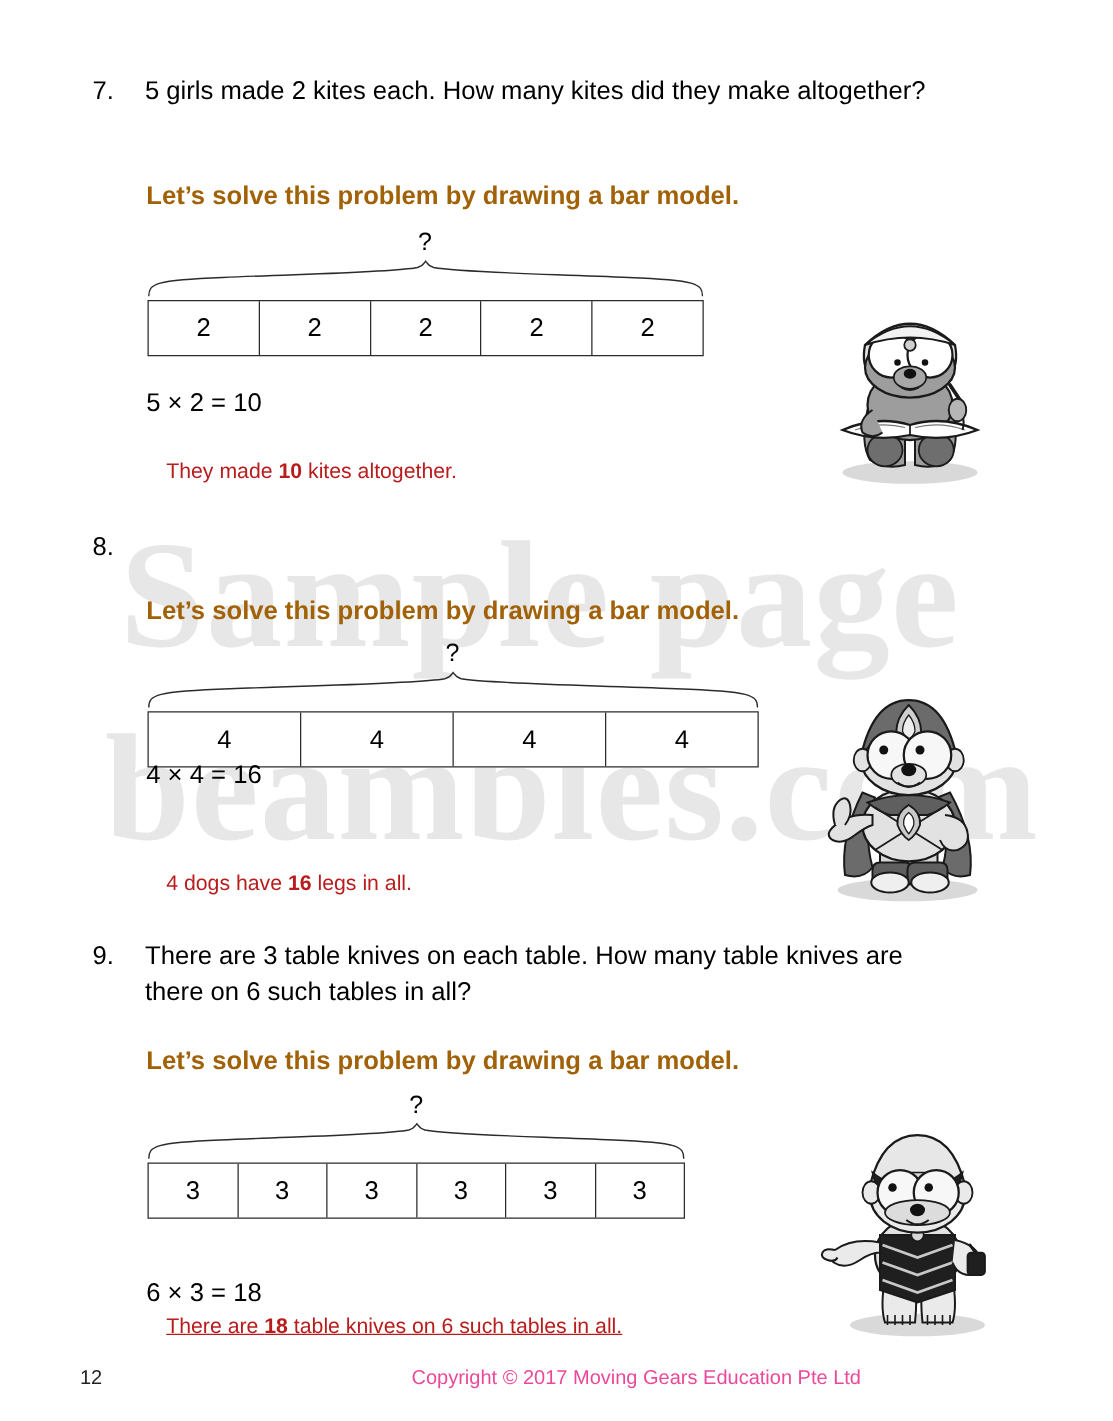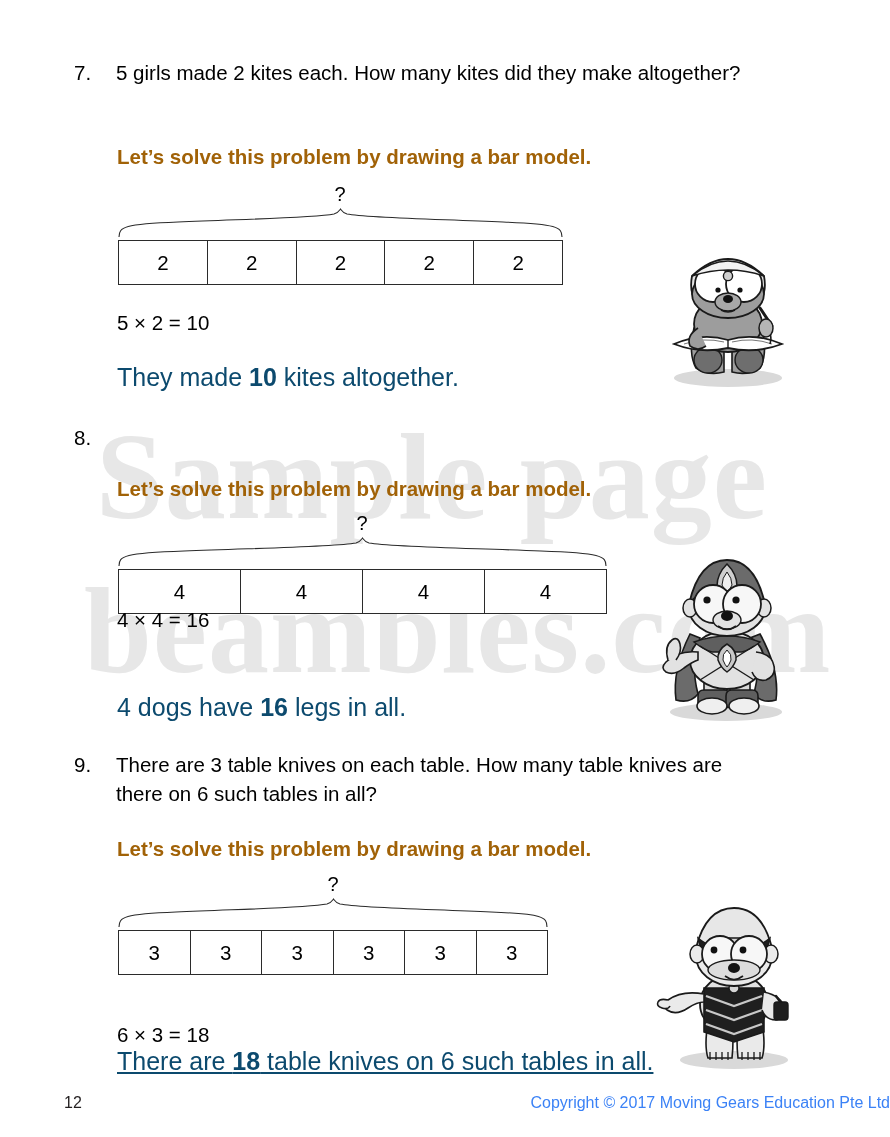--- a/index.html
+++ b/index.html
@@ -131,24 +131,24 @@
   .equation {
     position: absolute;
     left: 117px;
     font-size: 20.5px;
     line-height: 26px;
     color: #000;
     white-space: nowrap;
   }
   .answer {
     position: absolute;
-    left: 117px;
-    font-size: 25px;
+    left: 133px;
+    font-size: 17px;
     line-height: 26px;
-    color: #0c4a6e;
+    color: #b91c1c;
     white-space: nowrap;
   }
   .answer b, .answer strong { font-weight: 700; }
 
   
   .mascot {
     position: absolute;
     z-index: 3;
   }
   .mascot svg { display: block; }
@@ -167,25 +167,25 @@
     left: 64px;
     top: 4px;
     font-size: 16px;
     color: #231f20;
   }
   .footer-copy {
     position: absolute;
     left: 0;
     top: 4px;
     width: 890px;
-    text-align: right;
+    text-align: center;
     padding-left: 128px;
     box-sizing: border-box;
     font-size: 16px;
-    color: #3b82f6;
+    color: #ec4899;
   }
 </style>
 </head>
 <body>
 
 <div id="page">
 
   <div class="watermark-layer">
     <div class="wm-line wm-sample">Sample page</div>
     <div class="wm-line wm-site">beambles.com</div>

